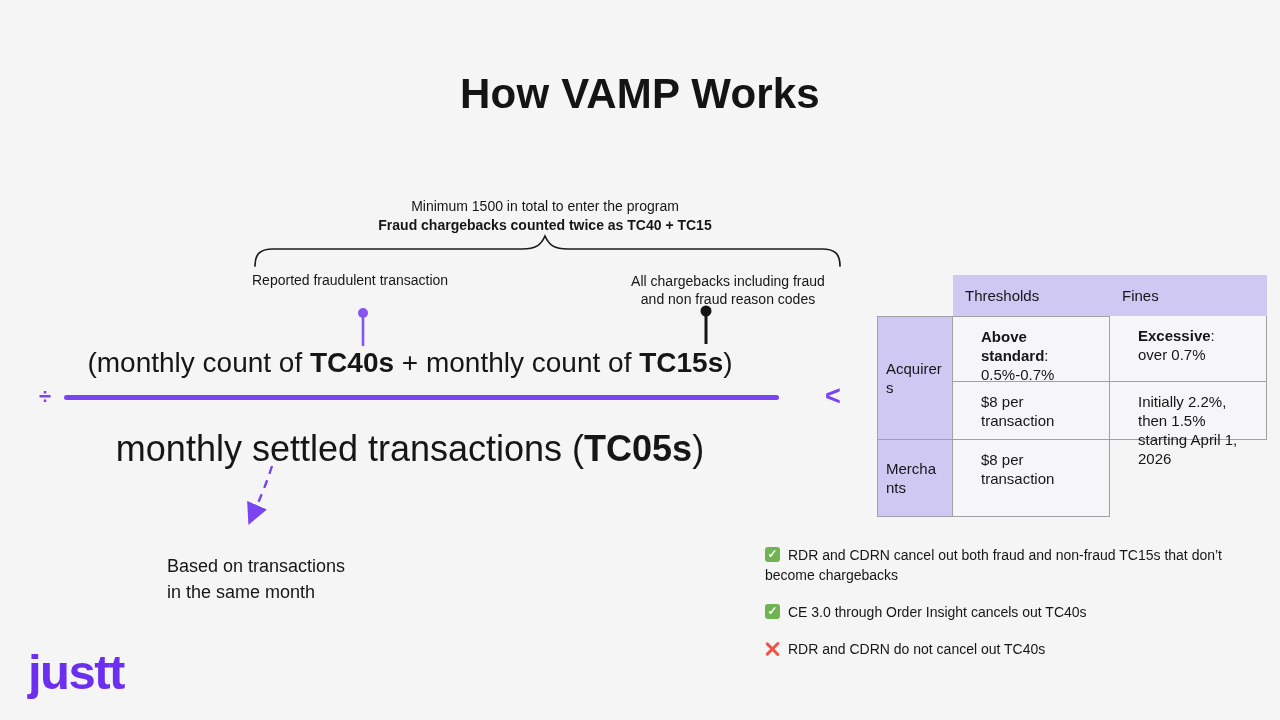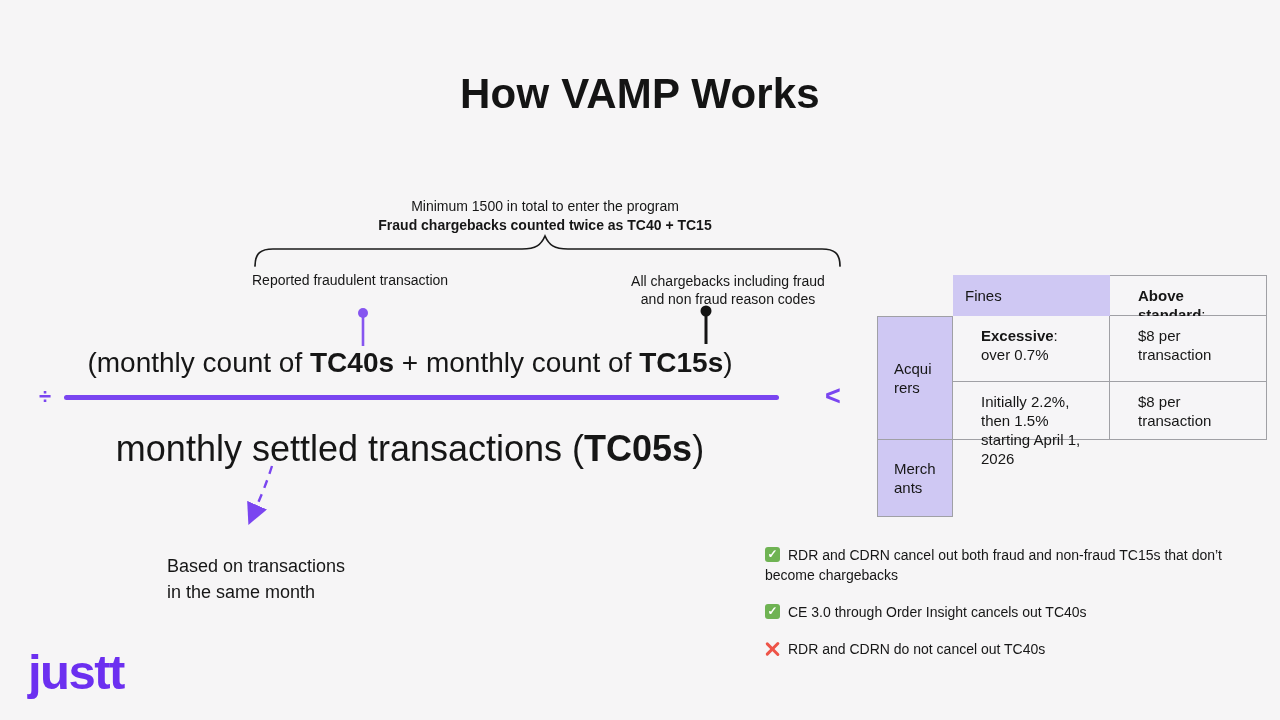--- a/index.html
+++ b/index.html
@@ -42,21 +42,21 @@
     color:var(--accent);font-size:27px;font-weight:600;}
 
   .note{position:absolute;left:167px;top:553px;font-size:18px;line-height:26px;}
 
   
   .tbl{position:absolute;left:877px;top:275px;display:grid;
     grid-template-columns:76px 157px 157px;grid-template-rows:41px 66px 58px 77px;
     font-size:15px;line-height:19px;}
   .tbl>div{box-sizing:border-box;}
   .th{background:var(--lavender);display:flex;align-items:center;padding:0 12px;}
-  .rowlbl{background:var(--lavender);display:flex;align-items:center;padding:4px 16px;
+  .rowlbl{background:var(--lavender);display:flex;align-items:center;padding:4px 8px;
     border:1px solid var(--border-gray);overflow-wrap:anywhere;}
   .cell{background:var(--cell-bg);padding:10px 28px;border-right:1px solid var(--border-gray);
     border-bottom:1px solid var(--border-gray);}
   .cell.top{border-top:1px solid var(--border-gray);}
   .rowlbl.acq{grid-row:2/4;grid-column:1;}
   .rowlbl.mer{grid-row:4;grid-column:1;border-top:none;}
   .fine-inner{max-width:96px;}
 
   
   .bullets{position:absolute;left:765px;top:545px;width:490px;font-size:14px;line-height:20px;}
@@ -115,20 +115,21 @@
 
 <div class="denominator"><span>monthly settled transactions (</span><span class="bold">TC05s</span><span>)</span></div>
 
 <div class="note">
   <div>Based on transactions</div>
   <div>in the same month</div>
 </div>
 
 <div class="tbl">
   <div></div>
+  <div class="th">Thresholds</div>
   <div class="th">Fines</div>
 
   <div class="rowlbl acq">Acquirers</div>
   <div class="cell top"><span class="bold">Above standard</span><span>: 0.5%-0.7%</span></div>
 
   <div class="cell"><span class="bold">Excessive</span><span>: over 0.7%</span></div>
   <div class="cell">
       <div class="fine-inner">$8 per transaction</div>
     </div>
 

